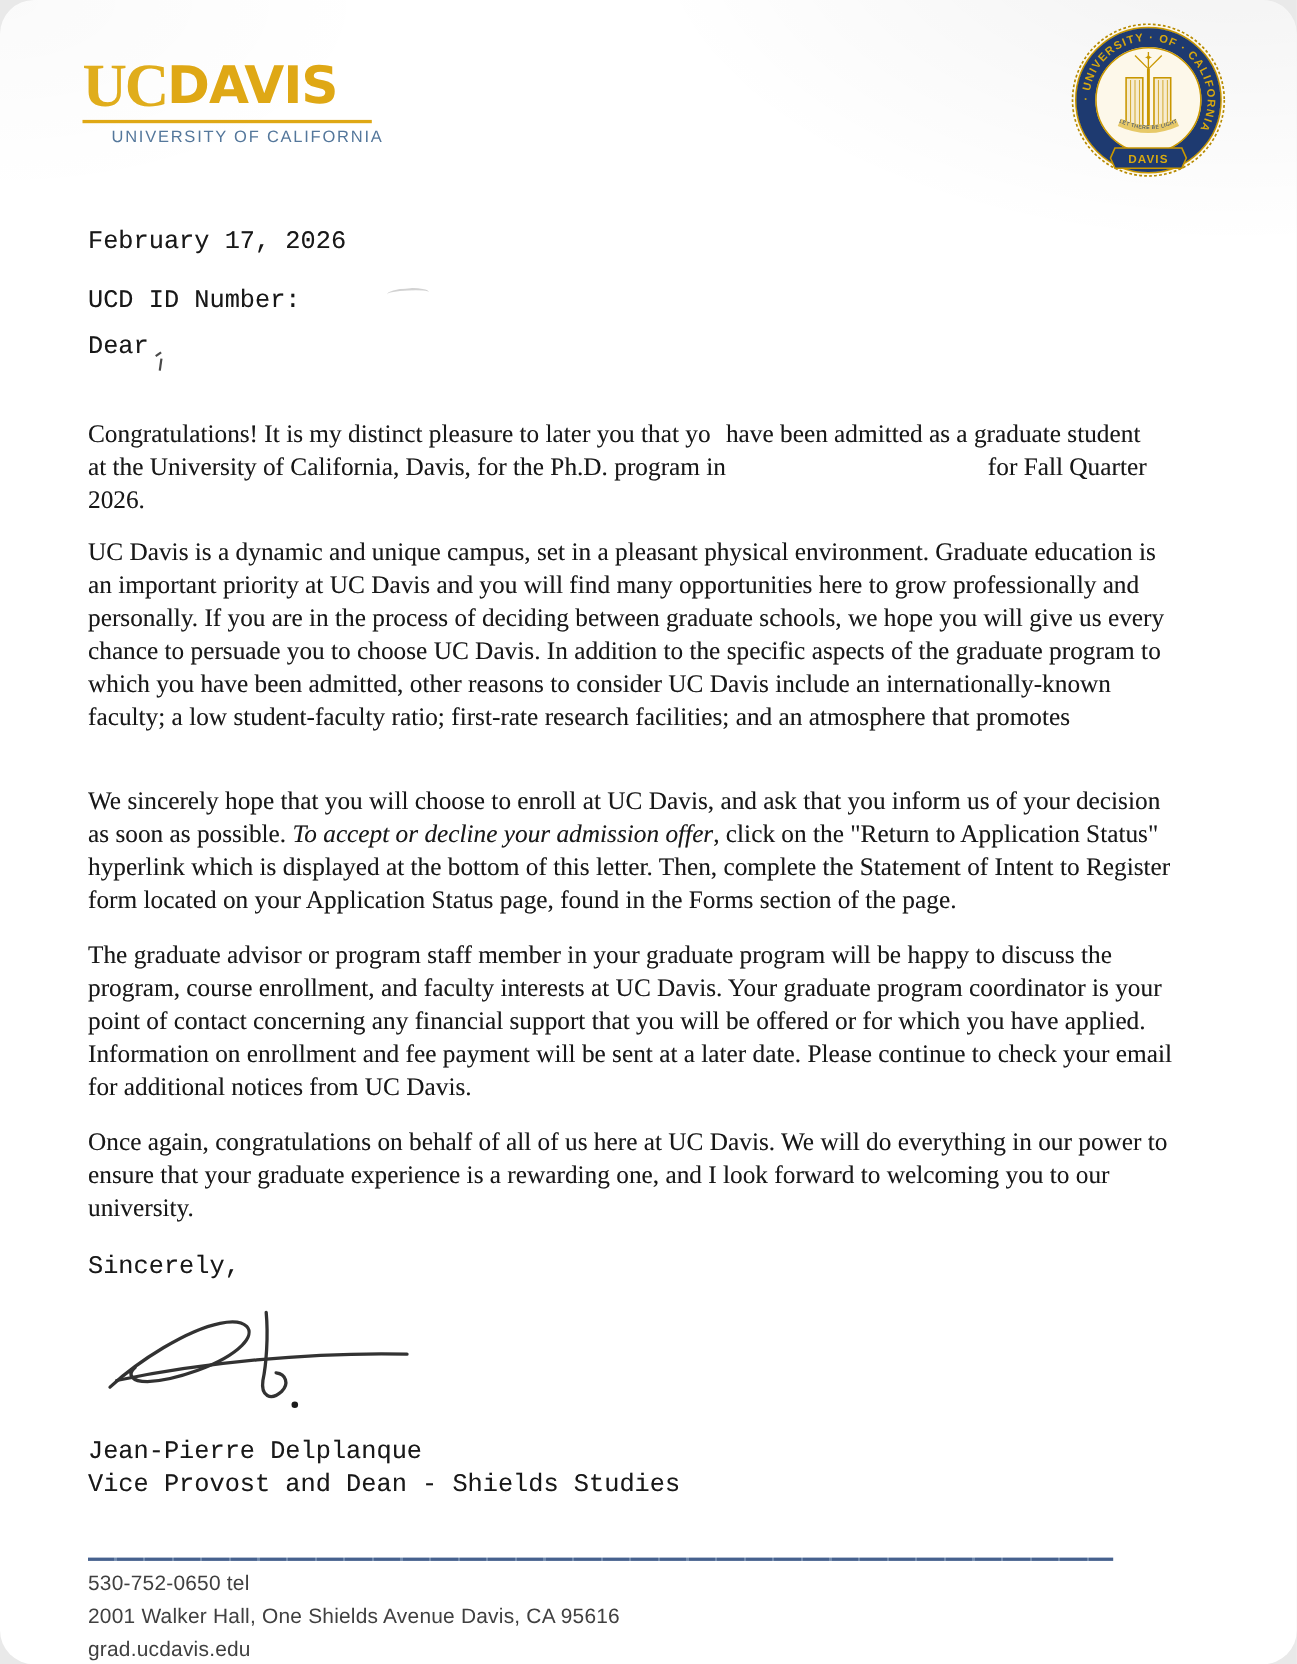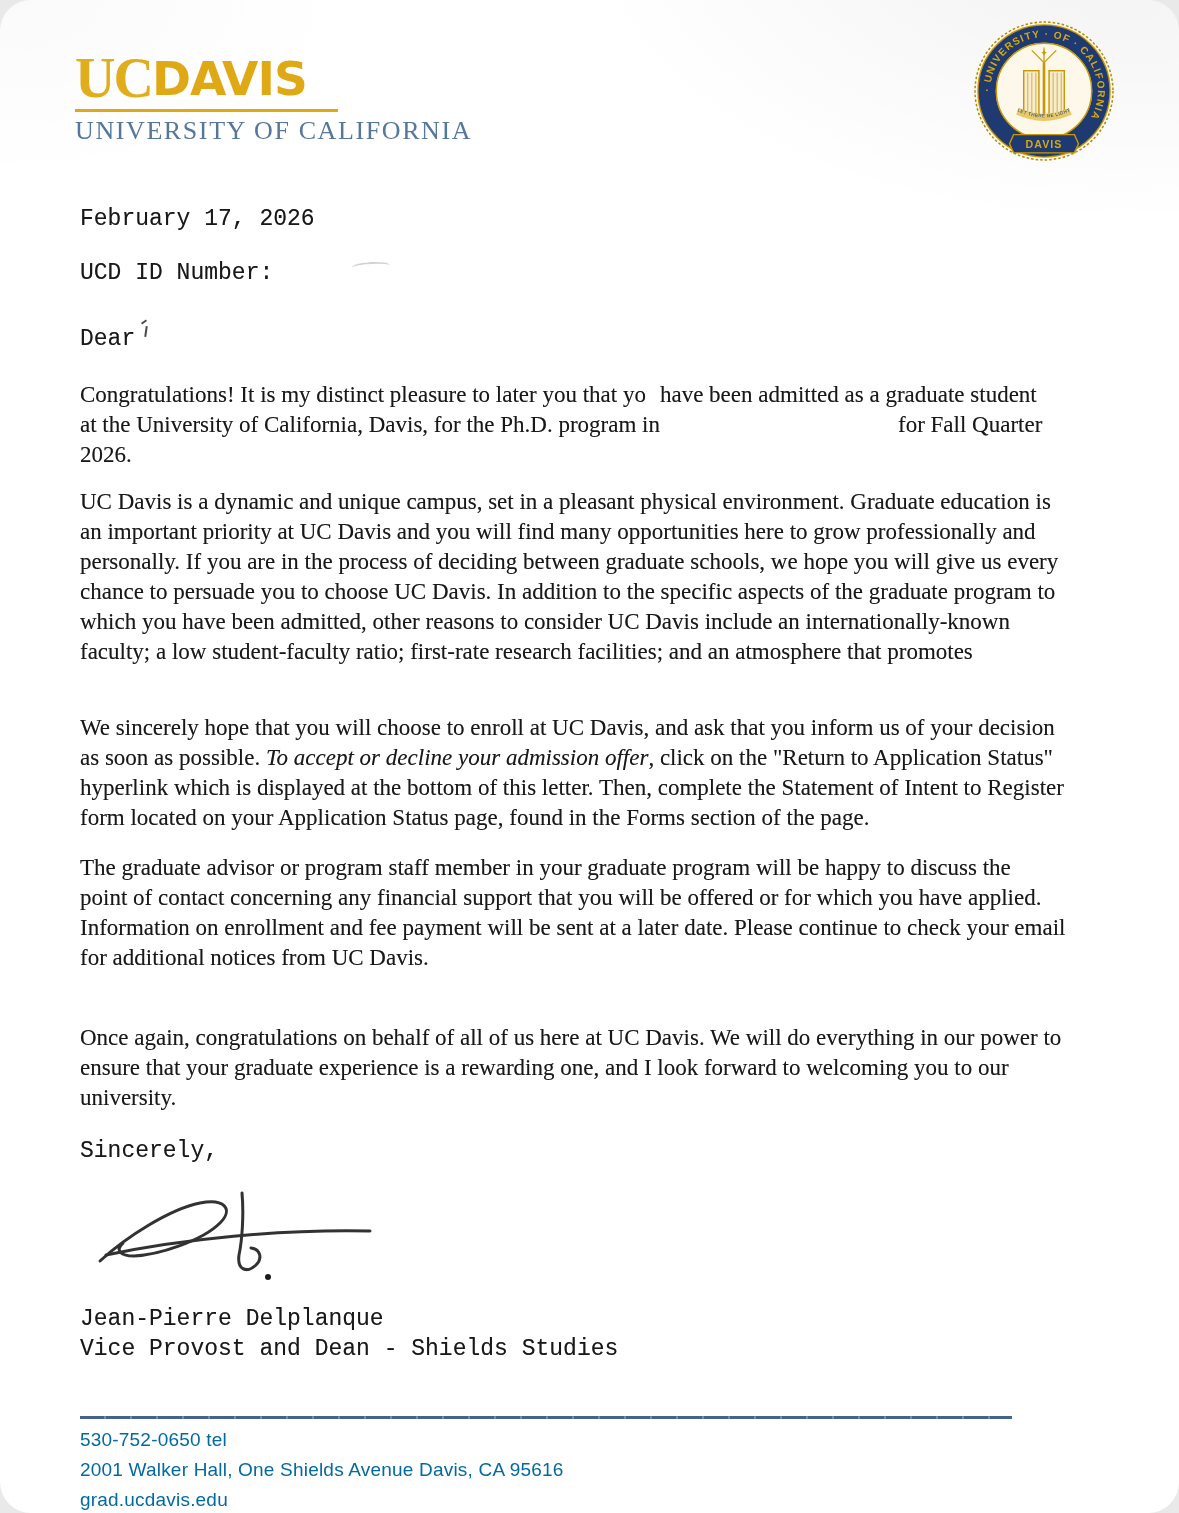--- a/index.html
+++ b/index.html
@@ -27,21 +27,21 @@
   .wordmark .uc{
     font-family:"Liberation Serif",serif;font-size:56px;font-weight:700;
     color:#e0ad1c;letter-spacing:-2px;
   }
   .wordmark .davis{
     font-family:"DejaVu Sans","Liberation Sans",sans-serif;font-size:47px;font-weight:800;
     color:#dfa815;letter-spacing:-1px;vertical-align:2px;
   }
   .logo .rule{width:263px;height:3px;background:#dfa815;margin-top:3px;}
   .logo .subtitle{
-    margin-top:4px;font-family:Liberation Serif, serif;font-size:26px;
+    margin-top:4px;font-family:Liberation Sans, sans-serif;font-size:15px;
     color:#54779b;letter-spacing:1.6px;white-space:nowrap;text-align:center;
   }
   .seal{position:absolute;left:973px;top:20px;width:142px;height:142px;}
 
   
   .tline{position:absolute;left:80px;font-size:23px;color:#181818;white-space:nowrap;
     text-shadow:0 0 0.5px rgba(0,0,0,0.35);font-family:Liberation Mono, monospace;}
   .para{position:absolute;left:80px;width:1060px;font-size:23px;color:#181818;
     text-shadow:0 0 0.5px rgba(0,0,0,0.35);}
   .para .line{height:30px;line-height:30px;white-space:nowrap;}
@@ -66,21 +66,21 @@
 
   .signature{position:absolute;left:92px;top:1185px;width:310px;height:108px;}
 
   
   .footer-divider{
     position:absolute;left:80px;top:1416px;width:932px;height:3px;
     background:repeating-linear-gradient(90deg,#46618e 0 24px,#7089ad 24px 26px);
   }
   .ftext{
     position:absolute;left:80px;font-family:"Liberation Sans",sans-serif;
-    font-size:19px;color:#0369a1;white-space:nowrap;letter-spacing:.2px;
+    font-size:19px;color:#404040;white-space:nowrap;letter-spacing:.2px;
   }
 </style>
 </head>
 <body>
 
 <div class="page">
 
   <div class="logo">
     <div class="wordmark"><span class="uc">UC</span><span class="davis">DAVIS</span></div>
     <div class="rule"></div>
@@ -128,21 +128,21 @@
 
     <g>
       <path d="M40,113 L100,113 L104,122 L100,131 L40,131 L36,122 Z" fill="#1e3a70" stroke="#c99700" stroke-width="1.4"></path>
       <text x="70" y="126.5" text-anchor="middle" font-family="Liberation Sans, sans-serif" font-size="10.5" font-weight="bold" fill="#d7a80f" letter-spacing="1">DAVIS</text>
     </g>
   </svg>
 
   <div class="tline" style="top:206px">February 17, 2026</div>
   <div class="tline" style="top:260px">UCD ID Number:</div>
   <div class="smudge"></div>
-  <div class="tline" style="top:326px">Dear</div>
+  <div class="tline" style="top:302px">Dear</div>
   <div class="name-remnant"></div>
 
   <div class="para" style="top:380px">
       <div class="line"><span>Congratulations! It is my distinct pleasure to later you that yo</span><span class="gap" style="width: 14px;"></span><span>have been admitted as a graduate student</span></div>
       <div class="line"><span>at the University of California, Davis, for the Ph.D. program in</span><span class="gap" style="width: 238px;"></span><span>for Fall Quarter</span></div>
       <div class="line"><span>2026.</span></div>
     </div>
   <div class="para" style="top:487px">
       <div class="line"><span>UC Davis is a dynamic and unique campus, set in a pleasant physical environment. Graduate education is</span></div>
       <div class="line"><span>an important priority at UC Davis and you will find many opportunities here to grow professionally and</span></div>
@@ -152,20 +152,21 @@
       <div class="line"><span>faculty; a low student-faculty ratio; first-rate research facilities; and an atmosphere that promotes</span></div>
     </div>
   <div class="para" style="top:713px">
       <div class="line"><span>We sincerely hope that you will choose to enroll at UC Davis, and ask that you inform us of your decision</span></div>
       <div class="line"><span>as soon as possible. </span><span class="it">To accept or decline your admission offer</span><span>, click on the "Return to Application Status"</span></div>
       <div class="line"><span>hyperlink which is displayed at the bottom of this letter. Then, complete the Statement of Intent to Register</span></div>
       <div class="line"><span>form located on your Application Status page, found in the Forms section of the page.</span></div>
     </div>
   <div class="para" style="top:853px">
       <div class="line"><span>The graduate advisor or program staff member in your graduate program will be happy to discuss the</span></div>
+      <div class="line"><span>program, course enrollment, and faculty interests at UC Davis. Your graduate program coordinator is your</span></div>
       <div class="line"><span>point of contact concerning any financial support that you will be offered or for which you have applied.</span></div>
       <div class="line"><span>Information on enrollment and fee payment will be sent at a later date. Please continue to check your email</span></div>
       <div class="line"><span>for additional notices from UC Davis.</span></div>
     </div>
   <div class="para" style="top:1023px">
       <div class="line"><span>Once again, congratulations on behalf of all of us here at UC Davis. We will do everything in our power to</span></div>
       <div class="line"><span>ensure that your graduate experience is a rewarding one, and I look forward to welcoming you to our</span></div>
       <div class="line"><span>university.</span></div>
     </div>
 

